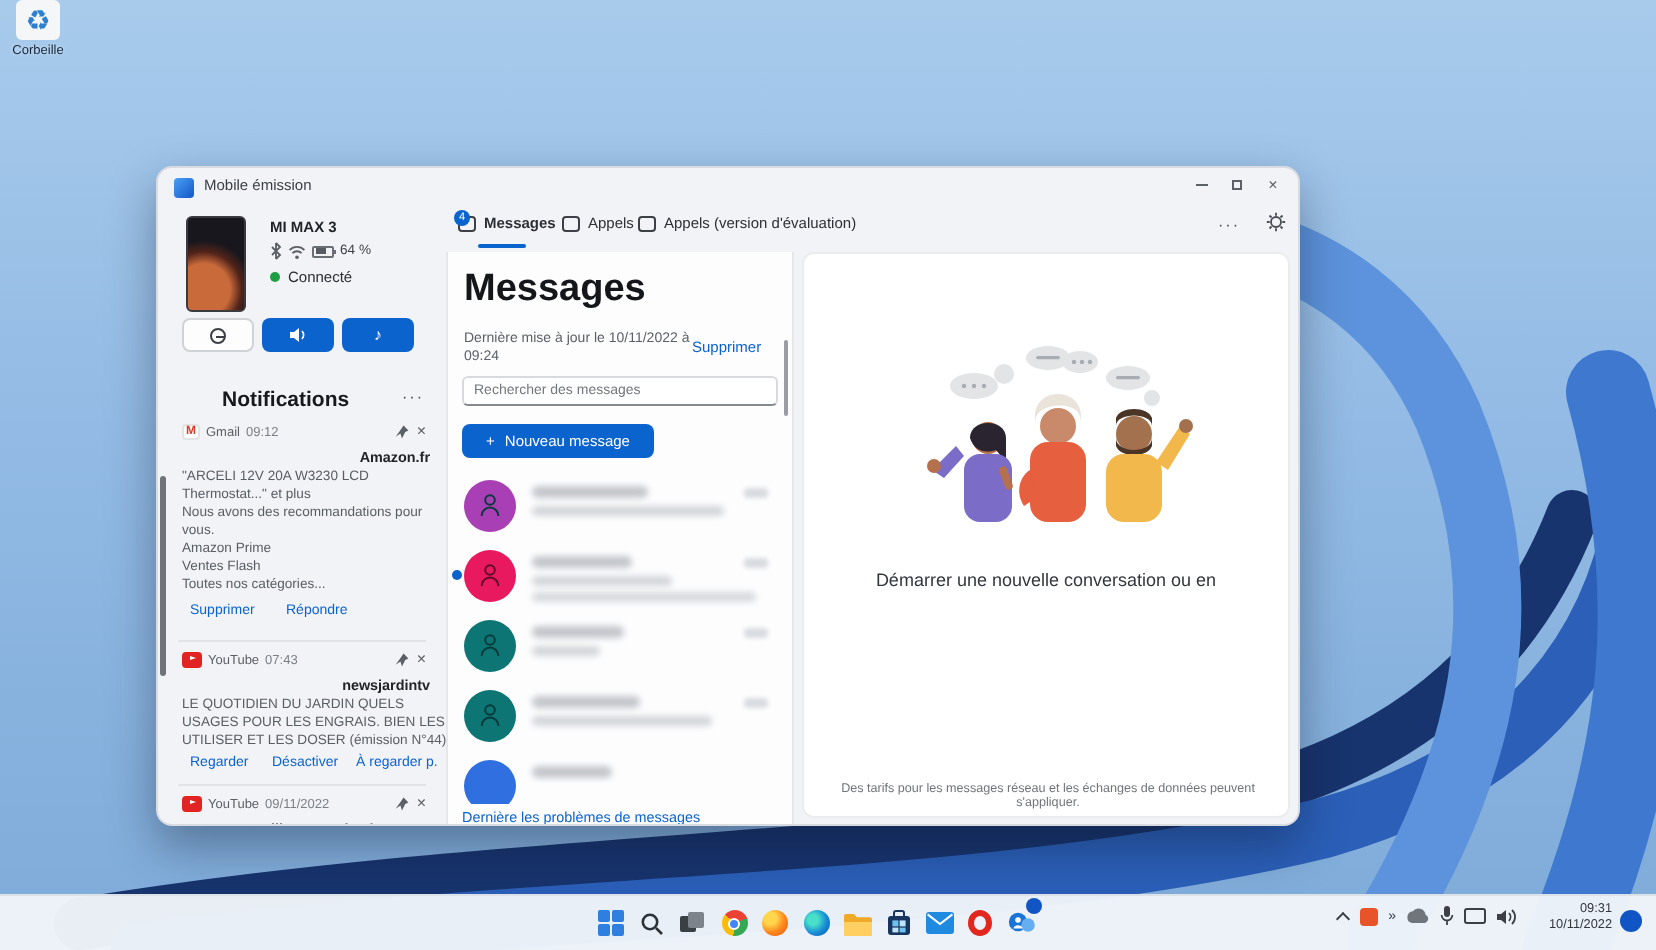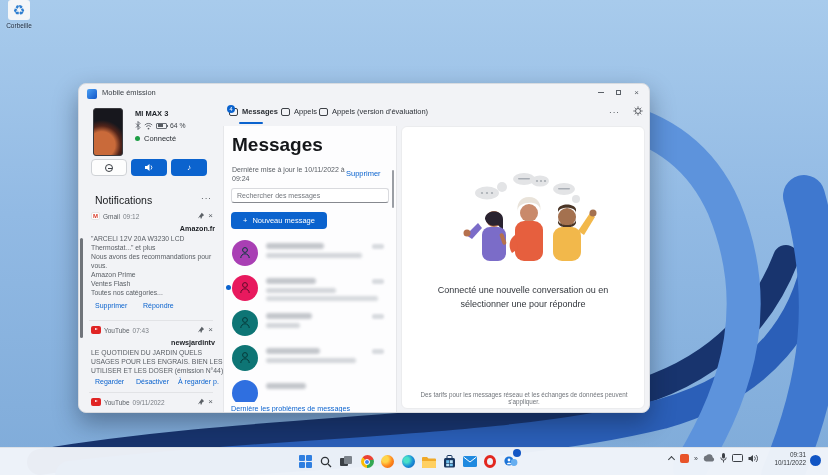--- a/index.html
+++ b/index.html
@@ -39,21 +39,21 @@
   .dot-green{width:5px;height:5px;border-radius:50%;background:#1d9e45;}
   .conn-txt{font-size:7.5px;color:#2a2e34;}
   .pbtn{top:75px;width:36px;height:17px;border-radius:4px;display:flex;align-items:center;justify-content:center;}
   .pbtn.light{background:#fdfdfd;border:1px solid #cfd2d6;color:#3c4046;}
   .pbtn.blue{background:#0b63ce;color:#fff;}
   .dnd{width:8px;height:8px;border:1px solid #3c4046;border-radius:50%;position:relative;}
   .dnd:after{content:"";position:absolute;left:1.5px;top:3px;width:4px;height:1px;background:#3c4046;}
   .note{font-size:8px;line-height:1;}
 
   
-  .notif-h{left:16px;top:110px;font-size:10.5px;font-weight:normal;color:#17191c;}
+  .notif-h{left:0;top:110px;font-size:10.5px;font-weight:bold;color:#17191c;padding-left:32px;}
   .more{color:#43474d;font-size:8px;letter-spacing:1px;}
   .napp{display:flex;align-items:center;gap:3px;left:12px;width:122px;}
   .napp .nm{font-size:6.5px;color:#5b6066;}
   .napp .tm{font-size:6.5px;color:#7a7f85;}
   .napp .sp{flex:1;}
   .nx{font-size:8px;color:#5b6066;line-height:8px;}
   .gmailico{width:9px;height:8px;background:#fff;border:1px solid #e3e3e3;border-radius:2px;
     color:#d93c2a;font-size:6px;font-weight:bold;text-align:center;line-height:7px;}
   .ytico{width:10px;height:7.5px;background:#e02424;border-radius:2px;position:relative;}
   .ytico:after{content:"";position:absolute;left:3.6px;top:1.9px;border-left:3.4px solid #fff;
@@ -357,22 +357,21 @@
         <rect x="61" y="48" width="28" height="40" rx="9" fill="#e65f3e"></rect>
         <path d="M61 62 C55 66 54 74 58 80 L64 76" fill="#e65f3e"></path>
 
         <circle cx="113" cy="44" r="9" fill="#a4714f"></circle>
         <path d="M104 46 C104 54 122 54 122 46 L122 50 C120 56 106 56 104 50 Z" fill="#4a3526"></path>
         <path d="M104 40 C104 33 122 33 122 40 L122 36 C120 30 106 30 104 36 Z" fill="#4a3526"></path>
         <rect x="99" y="54" width="28" height="34" rx="9" fill="#f2b84b"></rect>
         <path d="M124 58 L136 40 L141 44 L130 62 Z" fill="#f2b84b"></path>
         <circle cx="139" cy="40" r="3.5" fill="#a4714f"></circle>
       </svg>
-      <div class="abs caption" style="top:158px">Connecté une nouvelle conversation ou en</div>
-      <div class="abs caption" style="top:172px">sélectionner une pour répondre</div>
+      <div class="abs caption" style="top:158px">Démarrer une nouvelle conversation ou en</div>
       <div class="abs disclaimer">Des tarifs pour les messages réseau et les échanges de données peuvent s'appliquer.</div>
     </div>
   </div>
 
   <div class="abs taskbar">
     <div class="tb-center">
       <div class="tbi">
         <svg width="13" height="13" viewBox="0 0 13 13">
           <rect x="0" y="0" width="6" height="6" rx="1" fill="#2f7fe0"></rect>
             <rect x="7" y="0" width="6" height="6" rx="1" fill="#2f7fe0"></rect>

